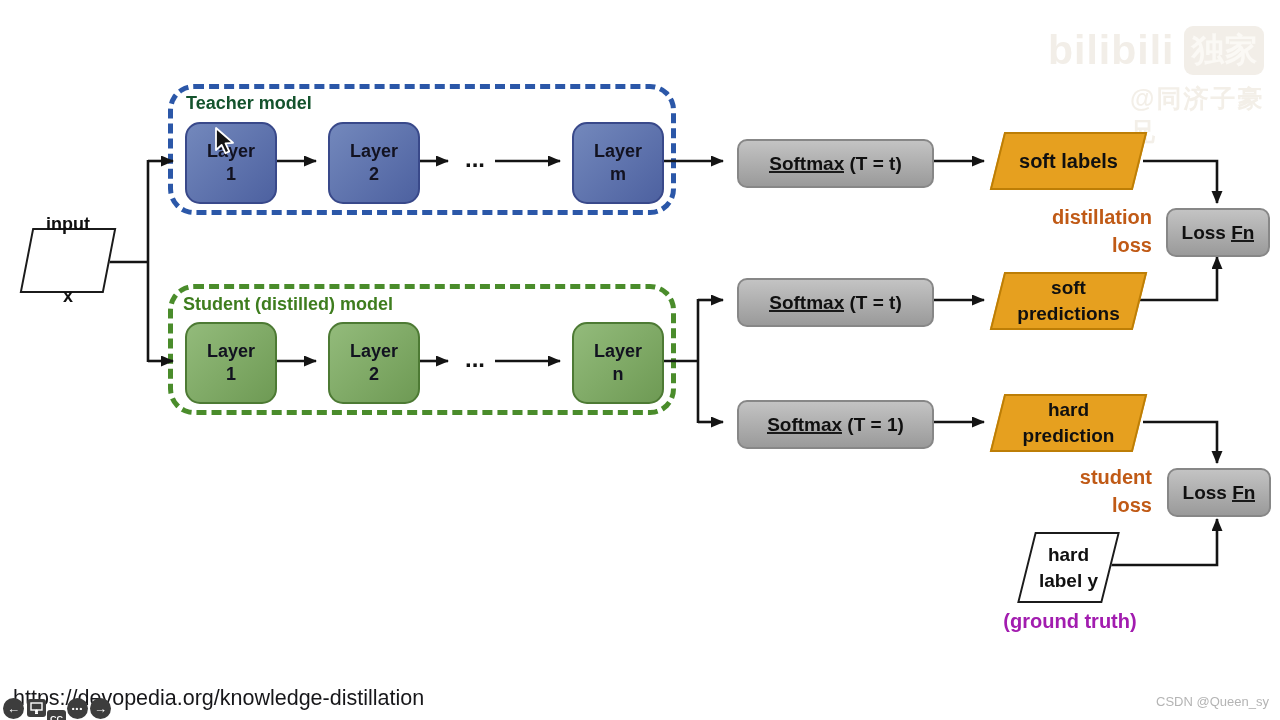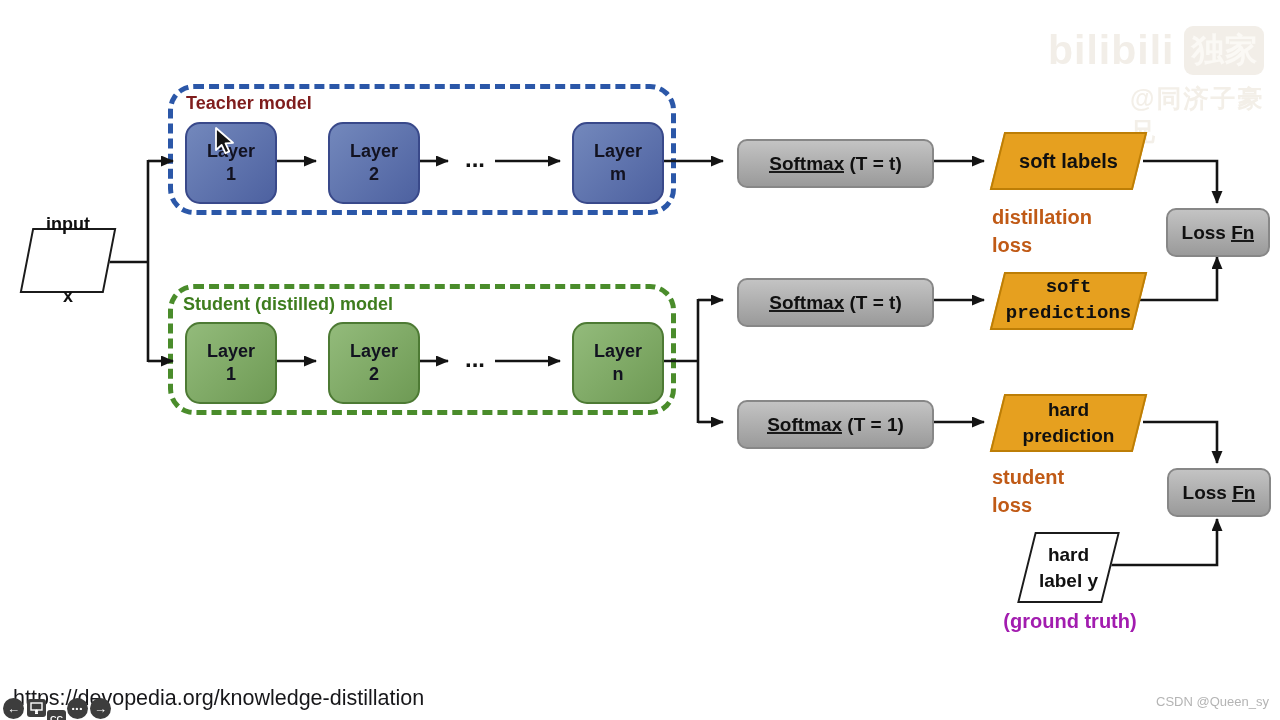--- a/index.html
+++ b/index.html
@@ -5,21 +5,21 @@
   html,body{margin:0;padding:0;background:#fff;}
   #stage{
     position:relative;width:1280px;height:720px;background:#ffffff;overflow:hidden;
     font-family:"Liberation Sans", sans-serif;
   }
   
   .group{position:absolute;border-radius:26px;}
   .group.teacher{left:168px;top:84px;width:498px;height:121px;border:5px dashed #2b57a8;}
   .group.student{left:168px;top:284px;width:498px;height:121px;border:5px dashed #4a8c2b;}
   .group-label{position:absolute;font-size:18px;font-weight:bold;}
-  .group-label.teacher{left:186px;top:93px;color:#7f1d1d;}
+  .group-label.teacher{left:186px;top:93px;color:#14532d;}
   .group-label.student{left:183px;top:294px;color:#3e7d1e;}
   
   .layerbox{
     position:absolute;width:88px;height:78px;border-radius:15px;
     display:flex;flex-direction:column;align-items:center;justify-content:center;
     font-size:18px;font-weight:bold;color:#121220;line-height:1.28;text-align:center;
   }
   .layerbox.blue{background:linear-gradient(135deg,#7388bc 0%,#4d61a0 100%);border:2px solid #39498a;}
   .layerbox.green{background:linear-gradient(135deg,#93bb7b 0%,#6e9a54 100%);border:2px solid #4d7a34;}
   
@@ -36,21 +36,21 @@
   
   .para{position:absolute;}
   .para .skin{position:absolute;inset:0;}
   .para.orange .skin{background:#e6a01f;border:2.5px solid #bd7e06;transform:skewX(-14deg);}
   .para.white .skin{background:#ffffff;border:2.5px solid #1b1b1b;}
   .para .txt{
     position:absolute;inset:0;display:flex;flex-direction:column;align-items:center;justify-content:center;
     font-weight:bold;color:#101010;text-align:center;line-height:1.3;
   }
   
-  .loss-label{position:absolute;width:160px;font-size:20px;font-weight:bold;
+  .loss-label{position:absolute;width:160px;text-align:right;font-size:20px;font-weight:bold;
     color:#c05a16;line-height:1.42;}
   
   .dots{position:absolute;width:48px;text-align:center;font-size:24px;font-weight:bold;color:#111;line-height:1;}
   .ground-truth{position:absolute;left:985px;top:610px;width:170px;text-align:center;
     font-size:20px;font-weight:bold;color:#a21caf;}
   
   .bili-row{position:absolute;left:1048px;top:26px;display:flex;align-items:center;color:#f2eee8;}
   .bili-logo{font-size:41px;font-weight:bold;letter-spacing:1px;}
   .bili-badge{margin-left:10px;background:#f2eee8;color:#fbf9f5;border-radius:9px;
     font-size:33px;font-weight:bold;padding:2px 7px;}
@@ -162,21 +162,21 @@
   <div class="graybox z2" style="left:737px;top:400px;width:193px;height:45px;">
     <span class="u-combo">Softmax</span><span> (T = 1)</span>
   </div>
 
   <div class="para orange abs z2" style="left:997px;top:132px;width:143px;height:58px;">
     <div class="skin"></div>
     <div class="txt" style="font-size:20px;">
       <span>soft labels</span>
     </div>
   </div>
-  <div class="para orange abs z2" style="left:997px;top:272px;width:143px;height:58px;font-family:Liberation Mono, monospace;">
+  <div class="para orange abs z2" style="left:997px;top:272px;width:143px;height:58px;">
     <div class="skin"></div>
     <div class="txt" style="font-size:19px;line-height:1.35;">
       <span>soft</span>
       <span>predictions</span>
     </div>
   </div>
   <div class="para orange abs z2" style="left:997px;top:394px;width:143px;height:58px;">
     <div class="skin"></div>
     <div class="txt" style="font-size:19px;line-height:1.35;">
       <span>hard</span>

